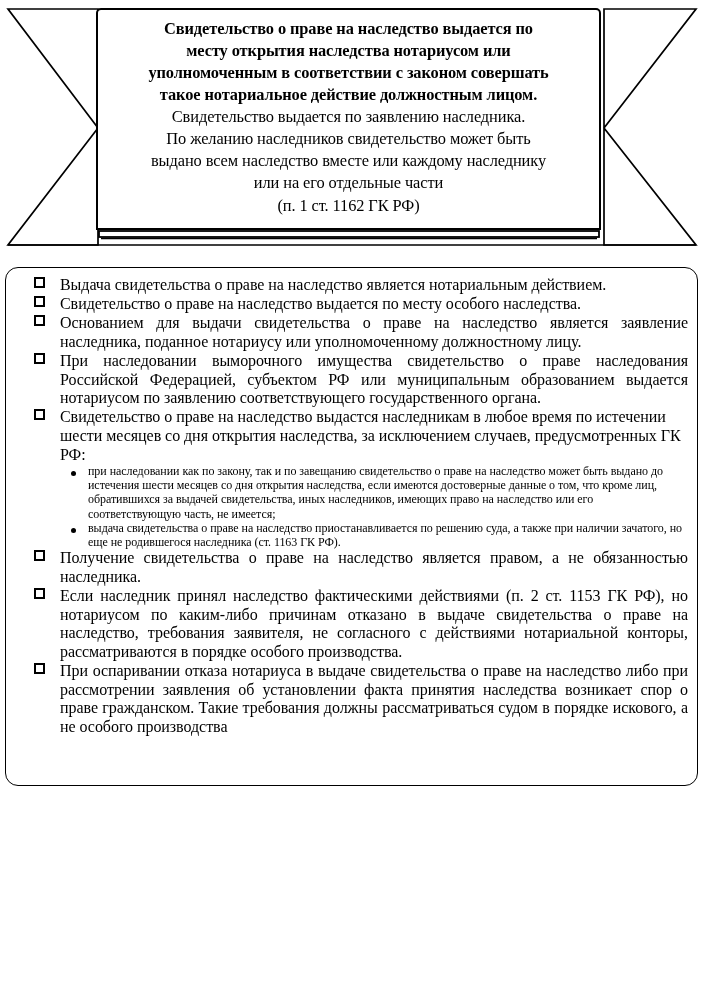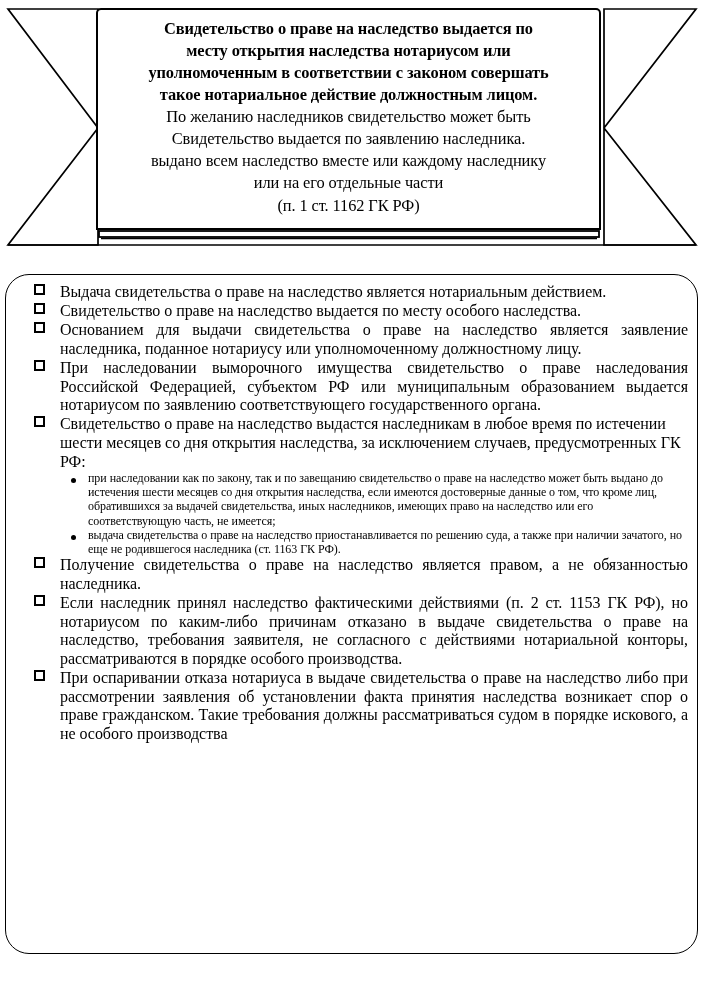--- a/index.html
+++ b/index.html
@@ -52,28 +52,27 @@
   #banner-text .bold {
     font-weight: bold;
   }
 
   
   #content-box {
     position: absolute;
     left: 5px;
     top: 267px;
     width: 693px;
-    height: 680px;
+    height: 519px;
     box-sizing: border-box;
     border: 1.6px solid #000;
-    border-radius: 24px;
+    border-radius: 13px;
     background: #fff;
     padding: 8px 9px 6px 9px;
     overflow: hidden;
-    margin-top: 7px;
   }
   #checklist {
     list-style: none;
     margin: 0;
     padding: 0;
   }
   .check-item {
     position: relative;
     padding-left: 45px;
     font-size: 16.0px;
@@ -142,22 +141,22 @@
     <rect x="99" y="231" width="500" height="6" fill="#ffffff" stroke="#000000" stroke-width="1.8"></rect>
     <line x1="101" y1="238.5" x2="597" y2="238.5" stroke="#000000" stroke-width="1.5"></line>
   </svg>
 
   <div id="banner-plaque">
     <div id="banner-text">
       <span class="ln bold">Свидетельство о праве на наследство выдается по</span>
       <span class="ln bold">месту открытия наследства нотариусом или</span>
       <span class="ln bold">уполномоченным в соответствии с законом совершать</span>
       <span class="ln bold">такое нотариальное действие должностным лицом.</span>
+      <span class="ln">Свидетельство выдается по заявлению наследника.</span>
       <span class="ln">По желанию наследников свидетельство может быть</span>
-      <span class="ln">Свидетельство выдается по заявлению наследника.</span>
       <span class="ln">выдано всем наследство вместе или каждому наследнику</span>
       <span class="ln">или на его отдельные части</span>
       <span class="ln">(п. 1 ст. 1162 ГК РФ)</span>
     </div>
   </div>
 </div>
 
 <div id="content-box">
   <ul id="checklist">
 

